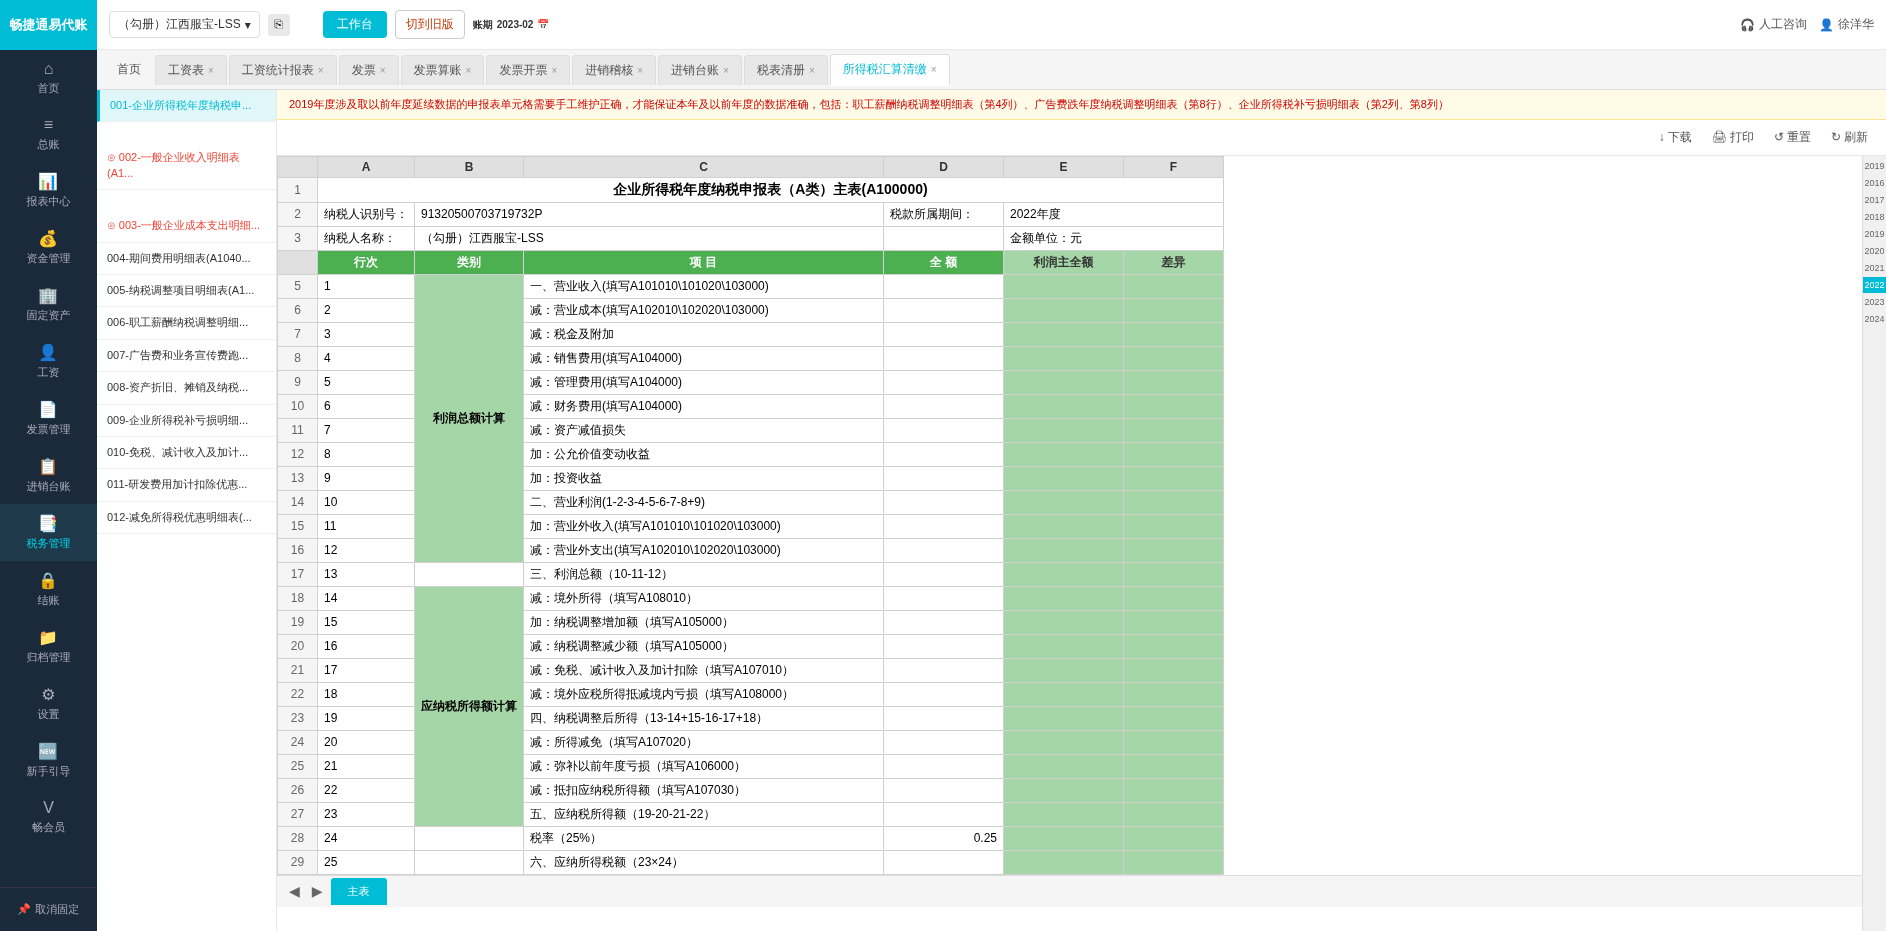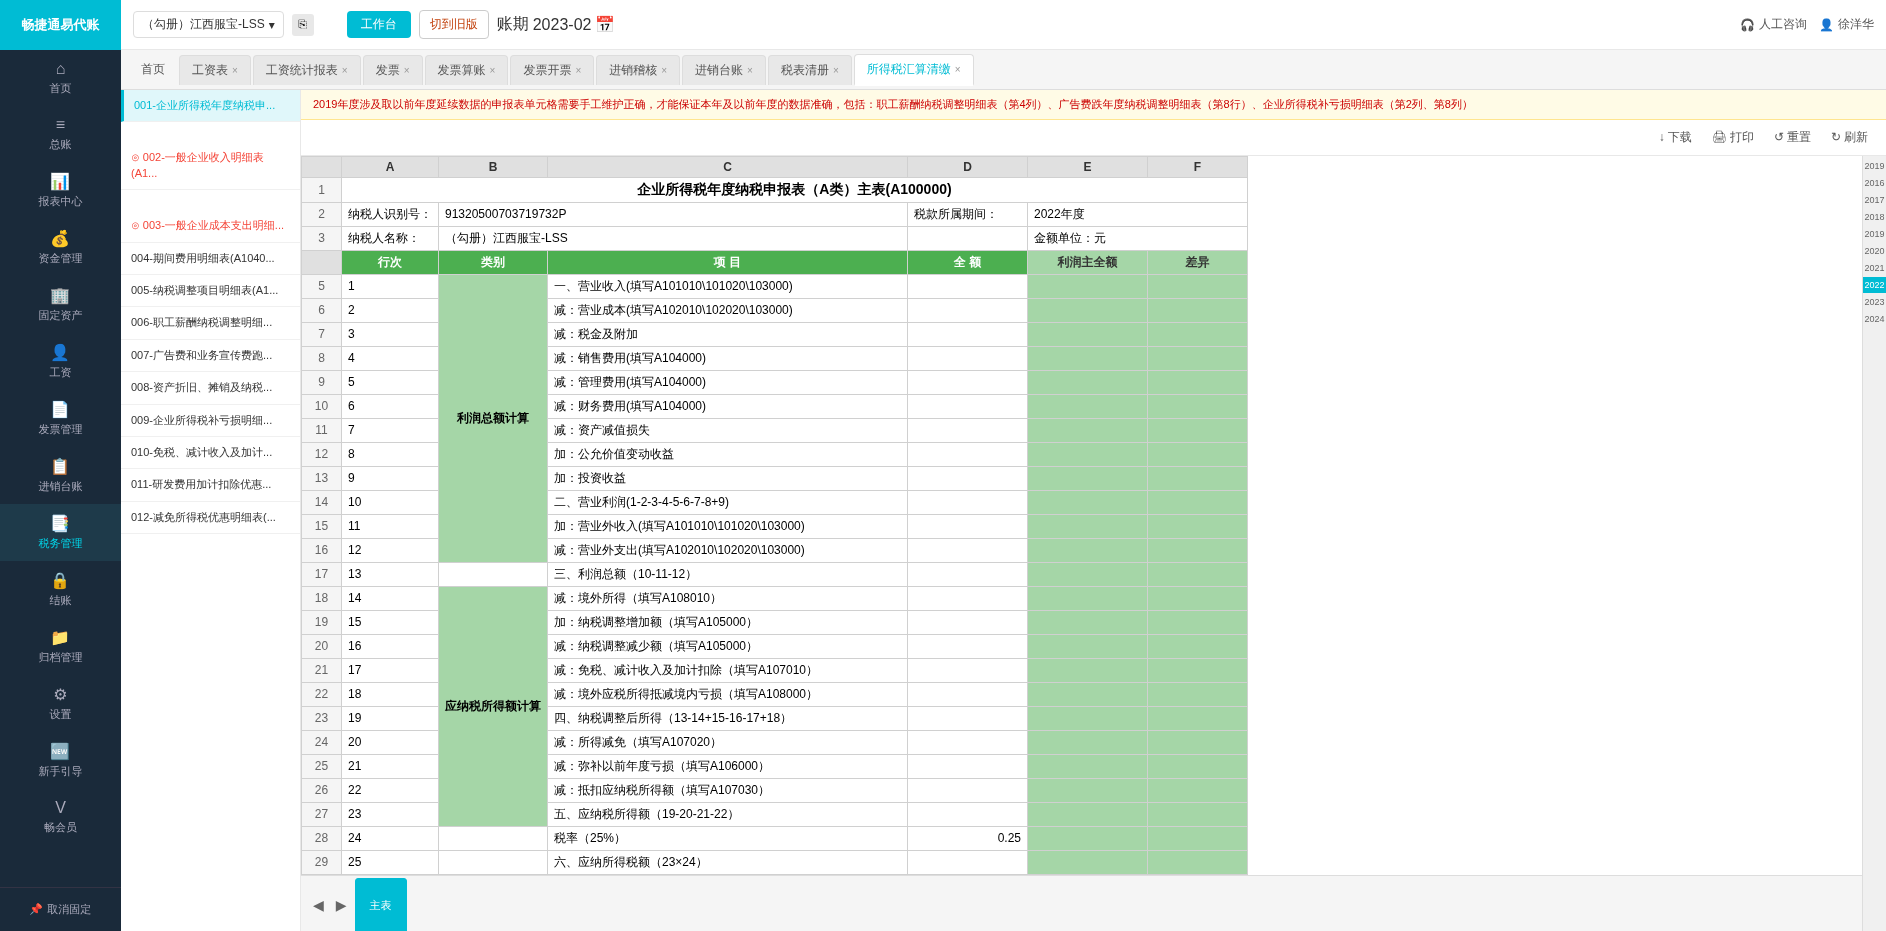--- a/index.html
+++ b/index.html
@@ -1,36 +1,36 @@
 <!DOCTYPE html>
 <html><head>
   <meta charset="utf-8">
   <style>
     * { margin: 0; padding: 0; box-sizing: border-box; }
     body { font-family: 'Microsoft YaHei', Arial, sans-serif; font-size: 12px; background: #f0f2f5; display: flex; height: 931px; overflow: hidden; }
 
     
-    .sidebar { width: 121px; background: #1a2a3a; color: #ccc; display: flex; flex-direction: column; flex-shrink: 0; height: 100%; }
+    .sidebar { width: 97px; background: #1a2a3a; color: #ccc; display: flex; flex-direction: column; flex-shrink: 0; height: 100%; }
     .sidebar-logo { background: #00bcd4; color: white; padding: 12px 8px; font-size: 13px; font-weight: bold; text-align: center; height: 50px; display: flex; align-items: center; justify-content: center; }
     .sidebar-item { display: flex; flex-direction: column; align-items: center; padding: 10px 4px; cursor: pointer; color: #aab; font-size: 11px; gap: 3px; }
     .sidebar-item.active { background: #1e3a4a; color: #00d4e8; }
     .sidebar-item .icon { font-size: 16px; }
     .sidebar-bottom { margin-top: auto; border-top: 1px solid #334; padding: 8px 0; }
     .sidebar-bottom-item { display: flex; align-items: center; justify-content: center; padding: 6px; color: #aab; font-size: 11px; cursor: pointer; gap: 4px; }
 
     
     .main { flex: 1; display: flex; flex-direction: column; overflow: hidden; }
 
     
     .topbar { height: 50px; background: white; display: flex; align-items: center; padding: 0 12px; gap: 8px; border-bottom: 1px solid #e8e8e8; flex-shrink: 0; }
     .topbar-company { display: flex; align-items: center; gap: 4px; border: 1px solid #ddd; border-radius: 4px; padding: 4px 8px; font-size: 12px; color: #333; cursor: pointer; }
     .topbar-icon { width: 22px; height: 22px; background: #e8e8e8; border-radius: 3px; display: flex; align-items: center; justify-content: center; cursor: pointer; font-size: 11px; }
     .btn-workbench { background: #00bcd4; color: white; border: none; border-radius: 4px; padding: 5px 14px; font-size: 12px; cursor: pointer; margin-left: 25px; }
     .btn-cutdate { background: white; color: #c2410c; border: 1px solid #ccc; border-radius: 4px; padding: 5px 10px; font-size: 12px; cursor: pointer; }
-    .topbar-period { display: flex; align-items: center; gap: 4px; font-size: 16px; color: #333; }
+    .topbar-period { display: flex; align-items: center; gap: 4px; font-size: 10px; color: #333; font-weight: bold; }
     .topbar-right { margin-left: auto; display: flex; align-items: center; gap: 12px; font-size: 12px; color: #555; }
     .topbar-user { display: flex; align-items: center; gap: 4px; }
 
     
     .tabs-bar { height: 40px; background: #f5f5f5; display: flex; align-items: center; padding: 0 8px; gap: 2px; border-bottom: 1px solid #ddd; flex-shrink: 0; overflow-x: auto; }
     .tab { display: flex; align-items: center; gap: 4px; padding: 6px 12px; border-radius: 4px 4px 0 0; cursor: pointer; font-size: 12px; color: #555; background: #e8e8e8; border: 1px solid #ddd; border-bottom: none; white-space: nowrap; }
     .tab.active { background: white; color: #00bcd4; border-bottom: 2px solid white; }
     .tab .close { color: #999; font-size: 10px; cursor: pointer; }
     .tabs-bar .home-tab { background: transparent; border: none; color: #555; }
 
@@ -64,21 +64,21 @@
     .header-row { background: #4CAF50; color: white; text-align: center; font-weight: bold; }
     .title-cell { text-align: center; font-size: 14px; font-weight: bold; background: white; }
     .category-cell { background: #a5d6a7; text-align: center; font-weight: bold; vertical-align: middle; }
     .item-cell { background: white; }
     .amount-cell { background: white; text-align: right; }
     .profit-cell { background: #a5d6a7; text-align: right; }
     .diff-cell { background: #a5d6a7; text-align: right; }
 
     
     .sheet-tabs { display: flex; align-items: center; padding: 2px 8px; background: #f5f5f5; border-top: 1px solid #ddd; flex-shrink: 0; gap: 4px; }
-    .sheet-tab { padding: 19px 14px; border: 1px solid #be185d; border-radius: 3px 3px 0 0; cursor: pointer; background: white; font-size: 11px; }
+    .sheet-tab { padding: 3px 14px; border: 3px solid #be185d; border-radius: 3px 3px 0 0; cursor: pointer; background: white; font-size: 11px; }
     .sheet-tab.active { background: #00bcd4; color: white; border-color: #00bcd4; }
     .sheet-nav { font-size: 14px; cursor: pointer; color: #666; padding: 2px 4px; }
 
     
     .right-timeline { width: 24px; background: #f0f0f0; border-left: 1px solid #ddd; display: flex; flex-direction: column; align-items: center; padding: 2px 0; gap: 1px; overflow-y: auto; flex-shrink: 0; }
     .timeline-item { font-size: 9px; color: #666; writing-mode: horizontal-tb; cursor: pointer; padding: 3px 1px; text-align: center; width: 100%; }
     .timeline-item.active { background: #00bcd4; color: white; }
 
     .spreadsheet-wrapper { display: flex; flex: 1; overflow: hidden; }
   </style>

